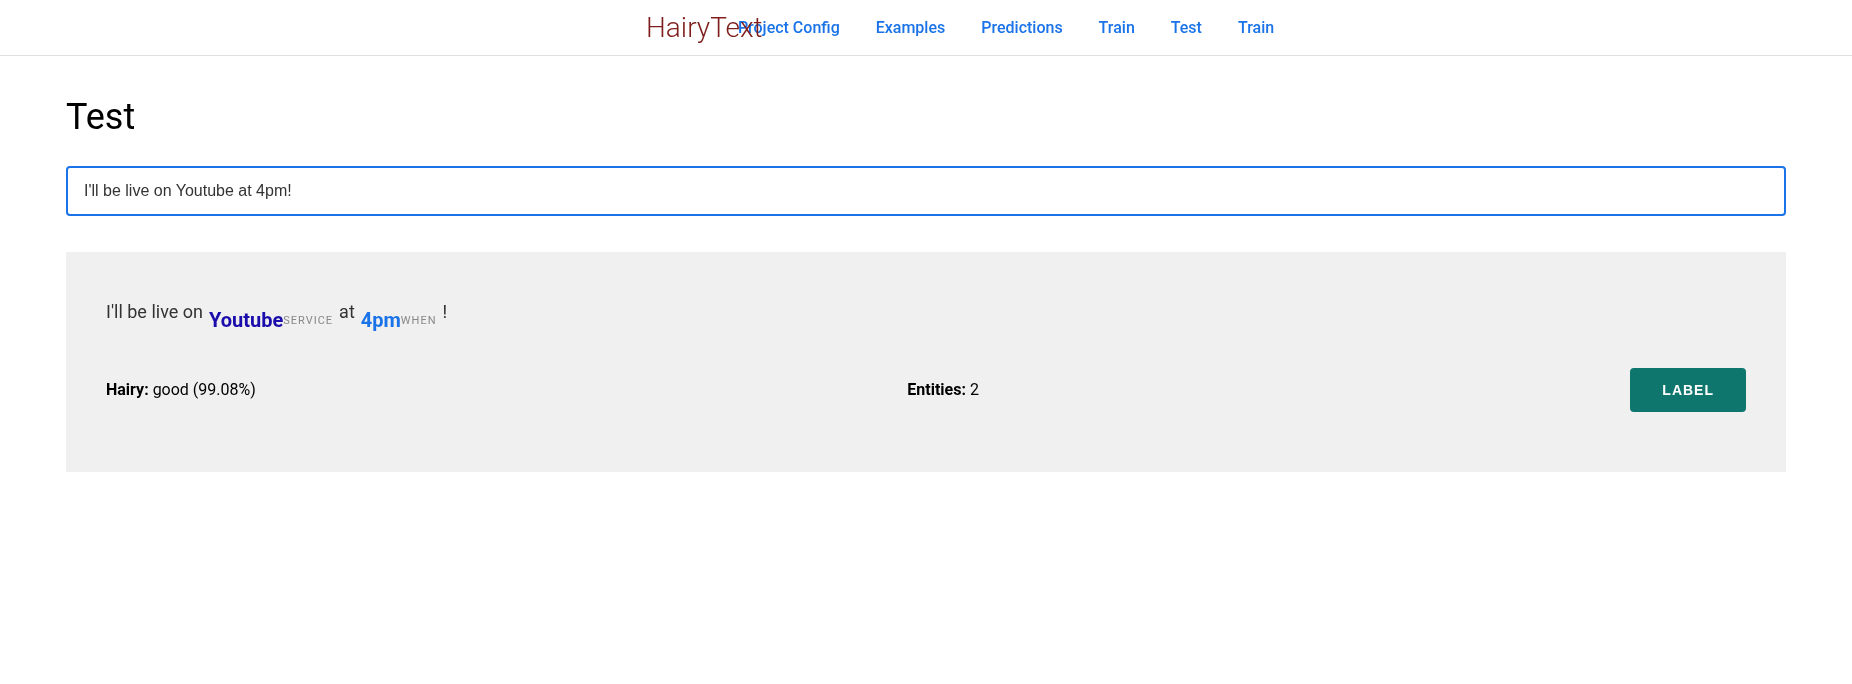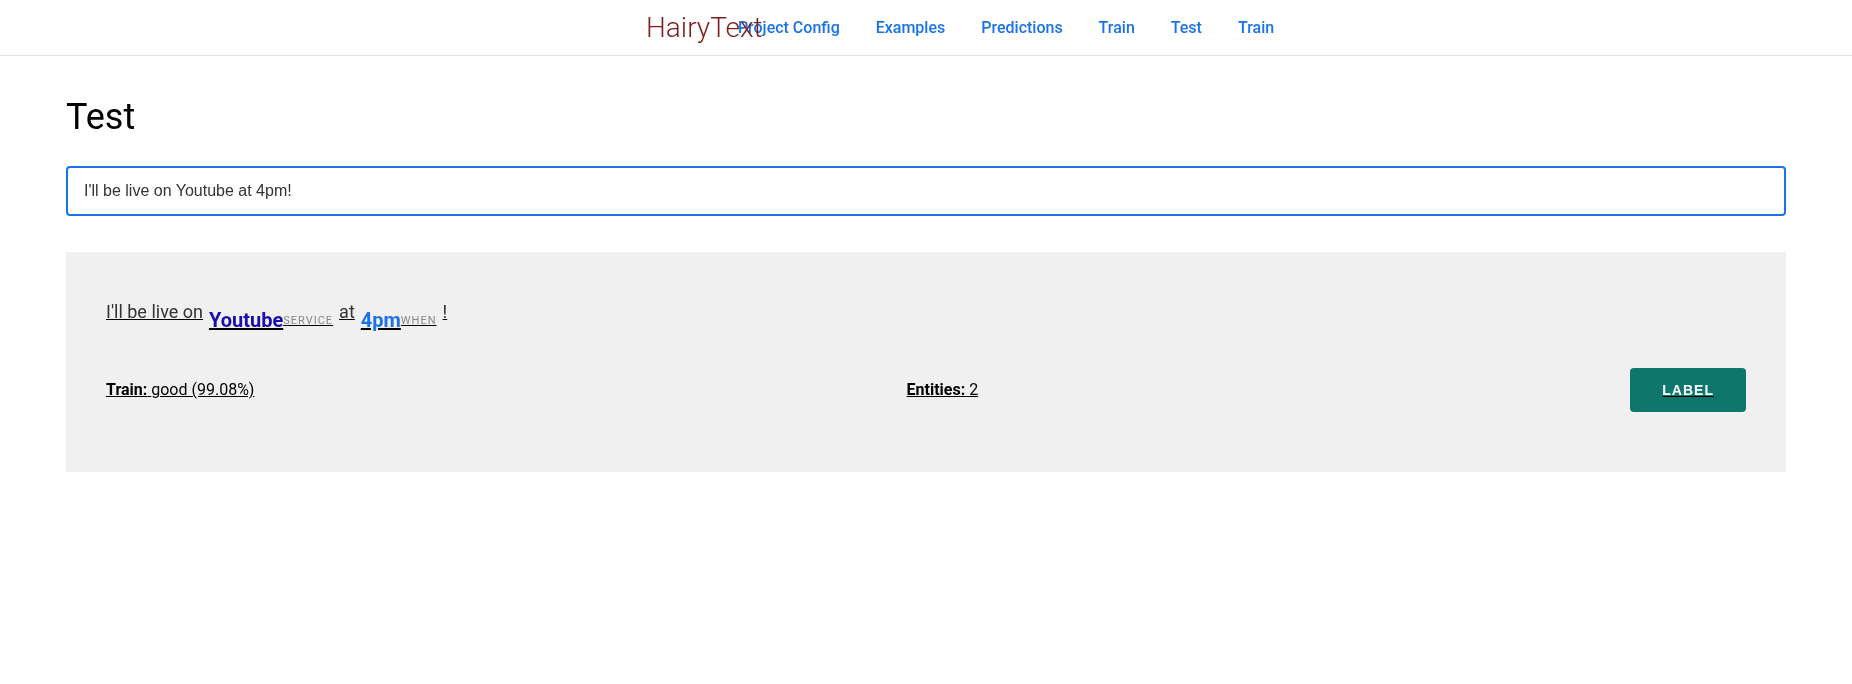--- a/index.html
+++ b/index.html
@@ -59,21 +59,20 @@
       outline: none;
       color: #333;
     }
 
     
     .result-card {
       background: #f0f0f0;
       border-radius: 0;
       padding: 40px 40px 60px 40px;
       margin-top: 36px;
-      text-decoration: underline;
     }
     .entity-wrapper {
       display: inline-flex;
       align-items: center;
       margin: 0 4px;
     }
     .entity-word {
       font-weight: 700;
       font-size: 20px;
     }
@@ -162,21 +161,21 @@
       <span class="entity-wrapper">
         <span class="entity-word when">4pm</span>
         <span class="entity-label">WHEN</span>
       </span>
 
       <span class="plain-text">!</span>
     </div>
 
     <div class="stats-row">
       <div>
-        <span class="stat-label">Train:</span>
+        <span class="stat-label">Hairy:</span>
         <span class="stat-value">good (99.08%)</span>
       </div>
       <div>
         <span class="stat-label">Entities:</span>
         <span class="stat-value">2</span>
       </div>
       <button class="label-button">LABEL</button>
     </div>
   </div>
 </div>

